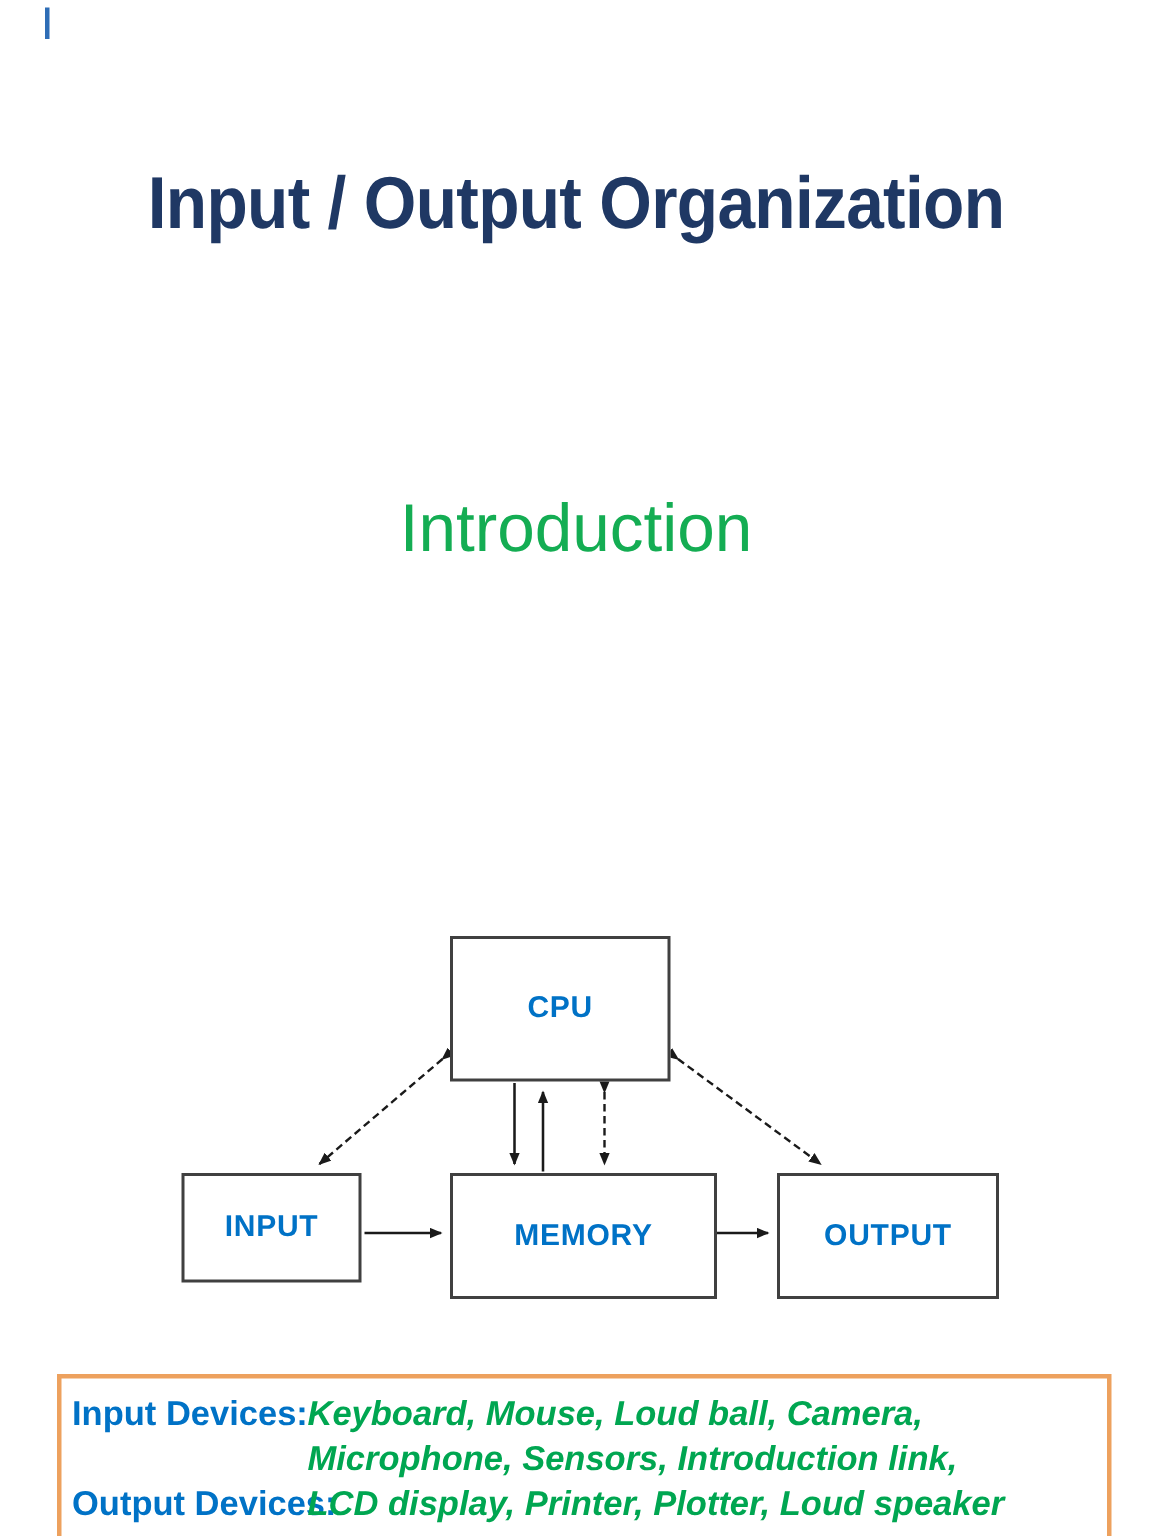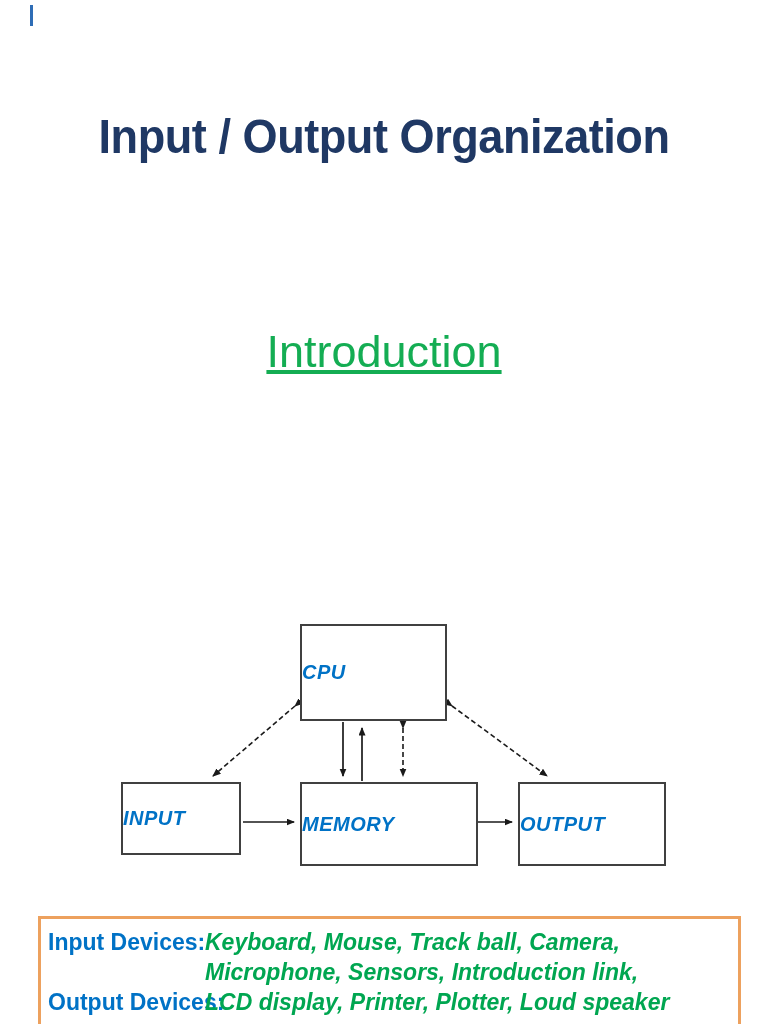--- a/index.html
+++ b/index.html
@@ -38,33 +38,32 @@
   .slide-subtitle {
     position: absolute;
     left: 0; right: 0;
     top: 326px;
     text-align: center;
     color: #14ad53;
     font-size: 45px;
     font-weight: 500;
     letter-spacing: 0px;
     white-space: nowrap;
-    text-decoration: underline;
   }
 
   .diagram { position: absolute; left: 0; top: 600px; width: 768px; height: 300px; }
   .diagram svg { position: absolute; left: 0; top: 0; }
 
   .node {
     position: absolute;
     background: #ffffff;
     border: 2px solid #404040;
     display: flex;
     align-items: center;
-    font-style: italic;
+    justify-content: center;
   }
   .node-label {
     color: #0072c6;
     font-weight: bold;
     font-size: 20px;
     letter-spacing: 0.5px;
   }
   .node-cpu    { left: 300px; top:  24px; width: 147px; height: 97px; }
   .node-input  { left: 121px; top: 182px; width: 120px; height: 73px; }
   .node-memory { left: 300px; top: 182px; width: 178px; height: 84px; }
@@ -146,21 +145,21 @@
     <div class="node node-output">
       <span class="node-label">OUTPUT</span>
     </div>
   </div>
 
   <div class="devices-panel">
     <div class="panel-grid">
 
       <div class="panel-label">Input Devices:</div>
       <div>
-        <div class="panel-text">Keyboard, Mouse, Track ball, Camera,</div>
+        <div class="panel-text">Keyboard, Mouse, Loud ball, Camera,</div>
         <div class="panel-text">Microphone, Sensors, Introduction link,</div>
       </div>
 
       <div class="panel-label">Output Devices:</div>
       <div>
         <div class="panel-text">LCD display, Printer, Plotter, Loud speaker</div>
       </div>
 
     </div>
   </div>

